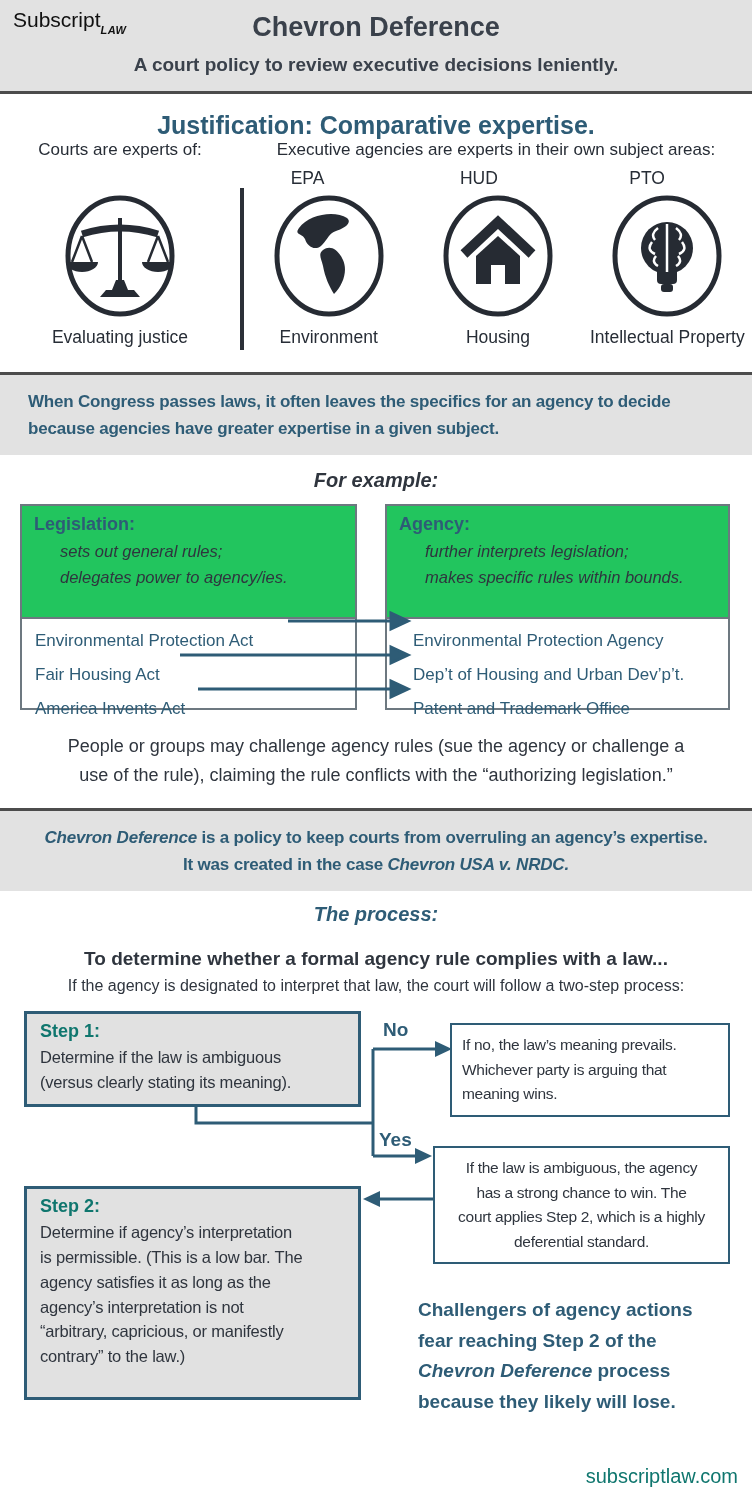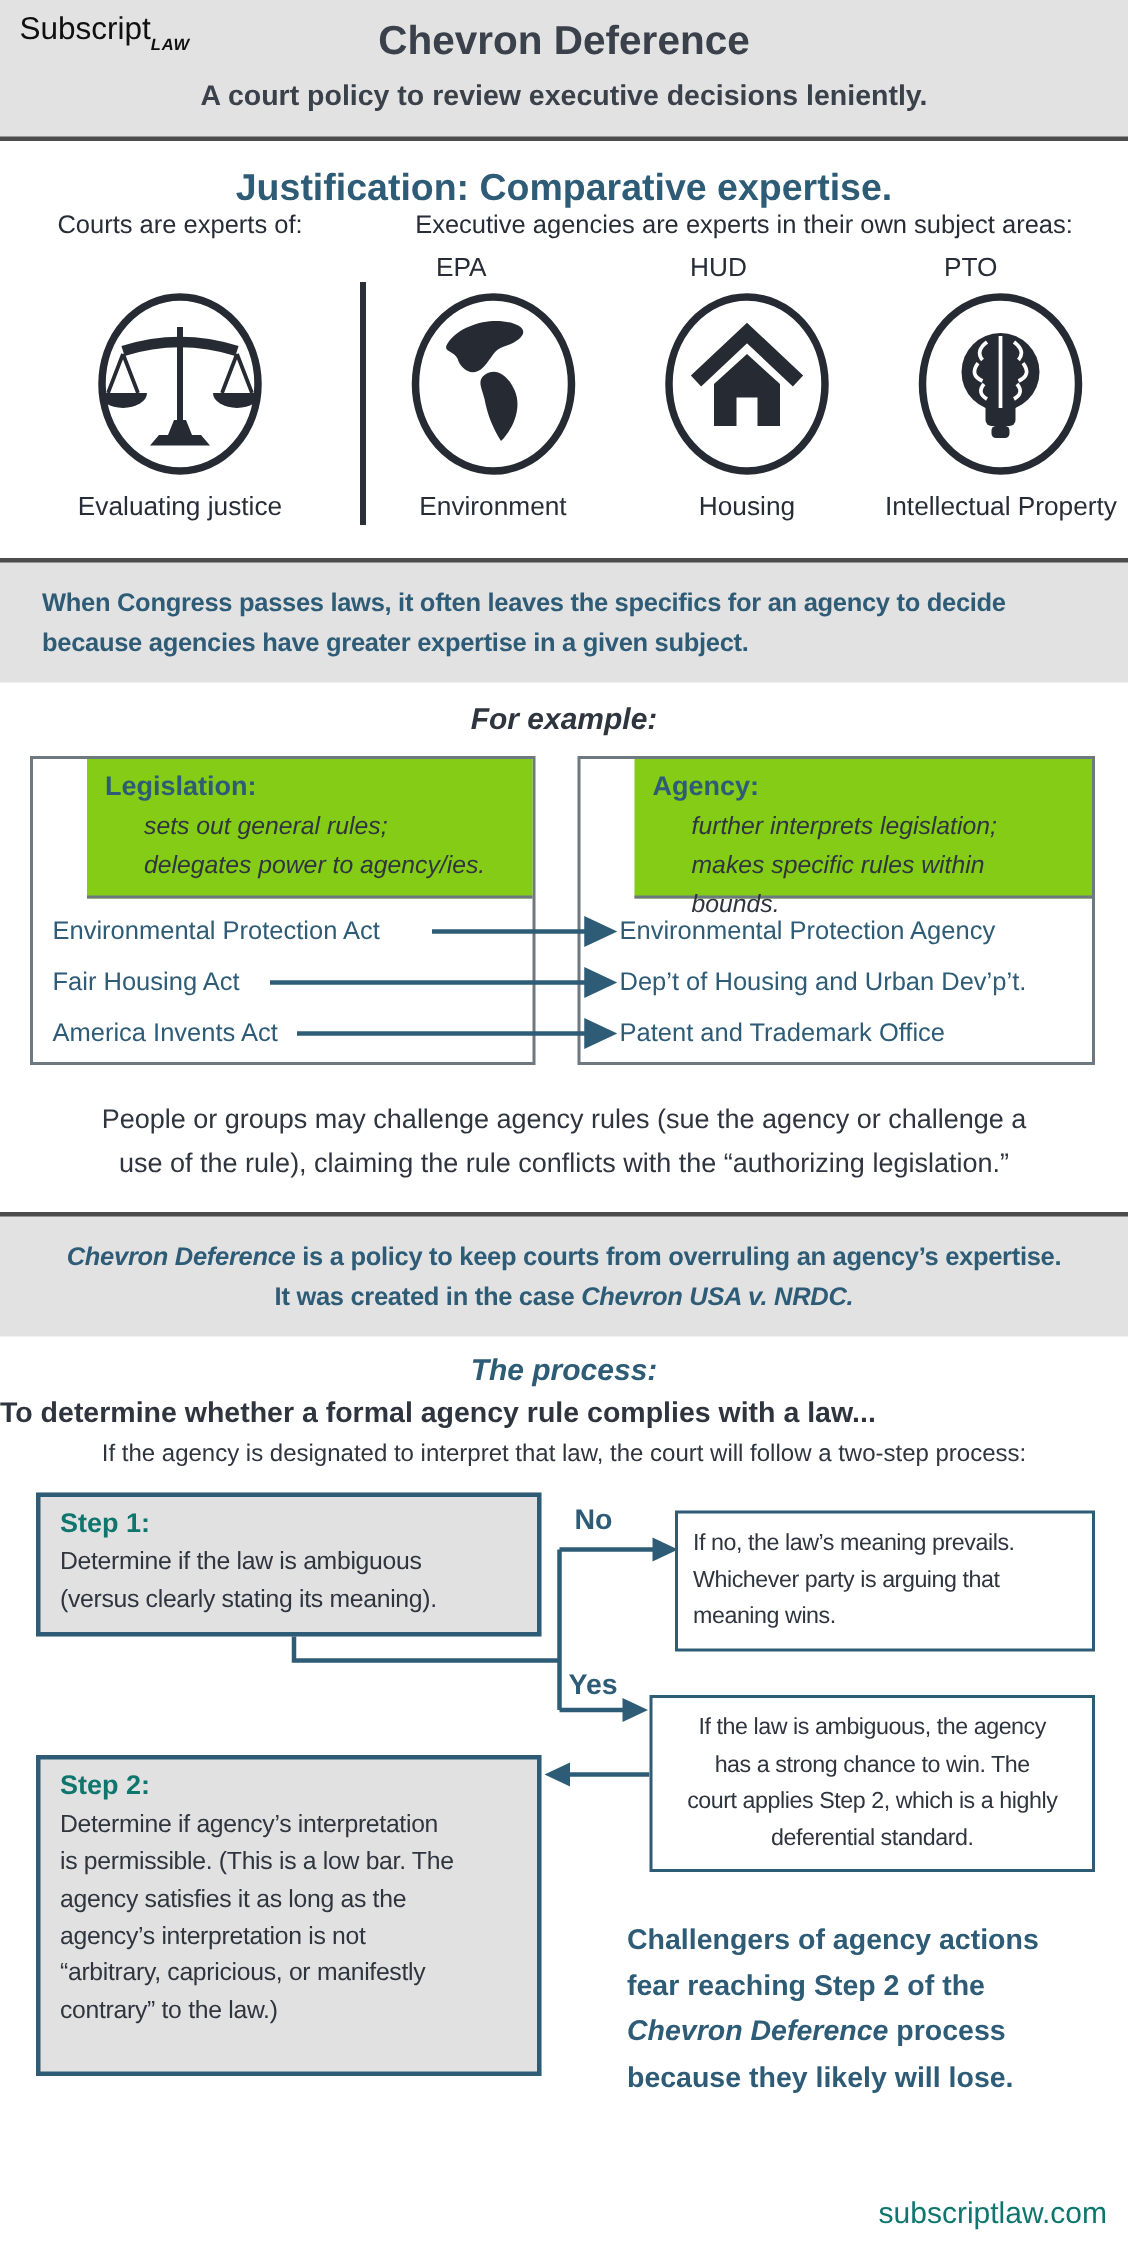--- a/index.html
+++ b/index.html
@@ -33,33 +33,33 @@
   .banner-congress{margin-top:22px;padding:13px 28px;text-align:left;}
   .banner-chevron{margin-top:18px;padding:13px 18px;text-align:center;}
 
   .for-example{font-style:italic;font-weight:bold;font-size:20px;text-align:center;margin-top:14px;color:#2f353e;}
 
   
   .example-region{position:relative;height:208px;margin-top:12px;}
   .example-box{position:absolute;top:0;border:2px solid #6d7880;box-sizing:border-box;background:#fff;}
   .box-legislation{left:20px;width:337px;height:206px;}
   .box-agency{left:385px;width:345px;height:206px;}
-  .box-header{background:#84cc16;border-bottom:2px solid #6d7880;padding:8px 12px;height:93px;box-sizing:border-box;margin-left:36px;}
+  .box-header{background:#22c55e;border-bottom:2px solid #6d7880;padding:8px 12px;height:113px;box-sizing:border-box;}
   .box-title{color:#2e5c76;font-weight:bold;font-size:18px;}
   .box-desc{font-style:italic;font-size:16.5px;color:#2f353e;margin:4px 0 0 26px;line-height:1.55;white-space:pre-line;}
   .box-rows{padding-top:5px;}
   .erow{height:34px;line-height:34px;color:#2e5c76;font-size:17px;white-space:nowrap;}
   .box-legislation .erow{padding-left:13px;}
   .box-agency .erow{padding-left:26px;}
   .example-arrows{position:absolute;left:0;top:0;pointer-events:none;}
 
   .challenge-paragraph{text-align:center;font-size:18px;margin-top:20px;line-height:1.6;white-space:pre-line;color:#2f353e;}
 
   .process-heading{color:#2e5c76;font-style:italic;font-weight:bold;font-size:20px;text-align:center;margin-top:12px;}
-  .process-line1{font-weight:bold;font-size:19px;text-align:left;margin-top:6px;color:#2f353e;}
+  .process-line1{font-weight:bold;font-size:19px;text-align:center;margin-top:22px;color:#2f353e;}
   .process-line2{font-size:16px;text-align:center;margin-top:7px;color:#2f353e;}
 
   
   .flow-region{position:relative;height:424px;margin-top:6px;}
   .flow-connectors{position:absolute;left:0;top:0;pointer-events:none;}
   .step-box{position:absolute;background:#e1e1e1;border:3px solid #2e5c76;box-sizing:border-box;padding:7px 13px;}
   .step1-box{left:24px;top:10px;width:337px;height:96px;}
   .step2-box{left:24px;top:185px;width:337px;height:214px;}
   .step-title{color:#0f766e;font-weight:bold;font-size:18px;}
   .step-body{font-size:16.5px;line-height:1.5;margin-top:3px;white-space:pre-line;color:#2f353e;letter-spacing:-.2px;}

